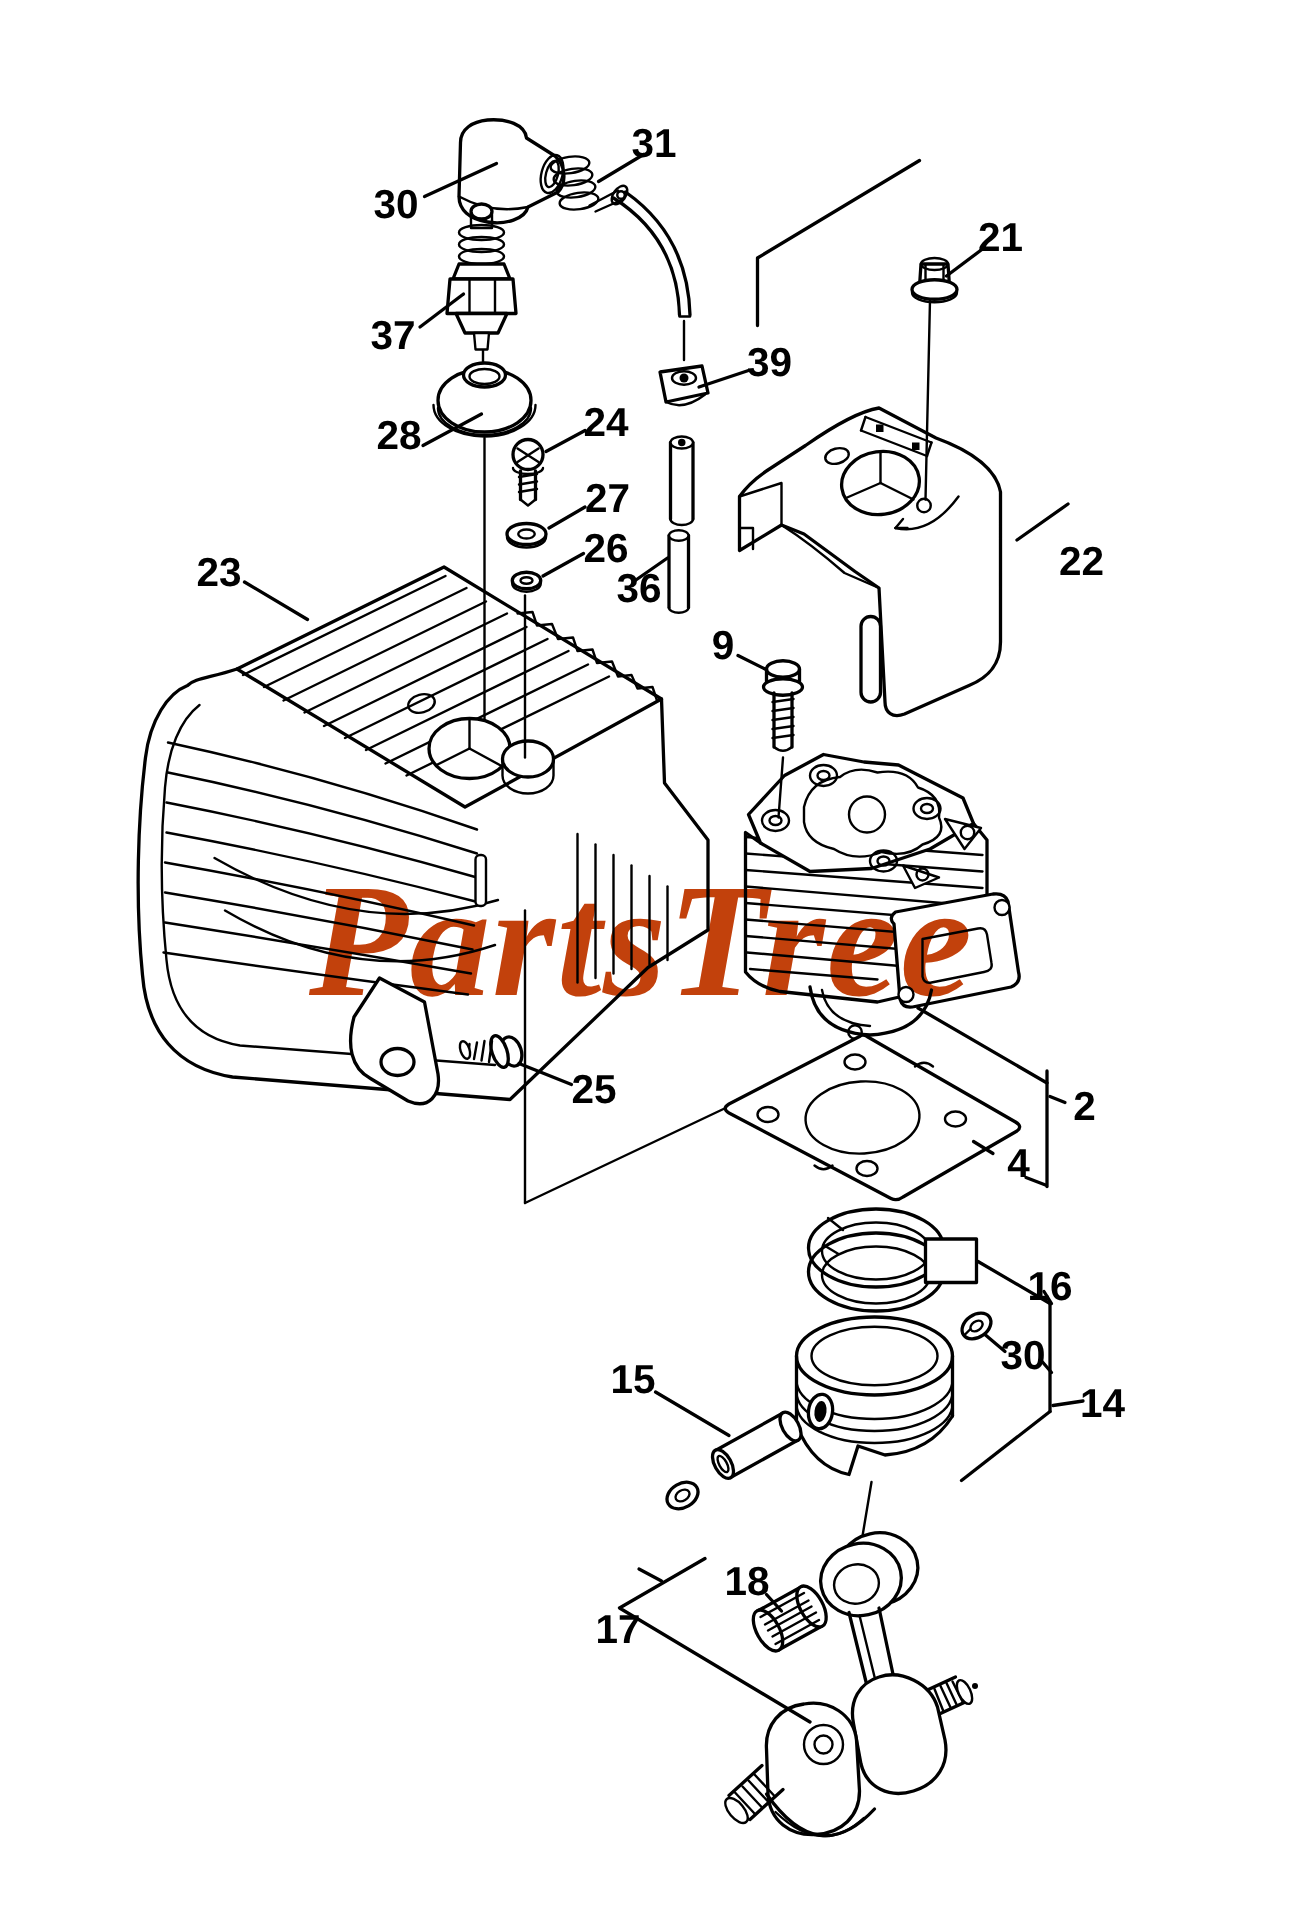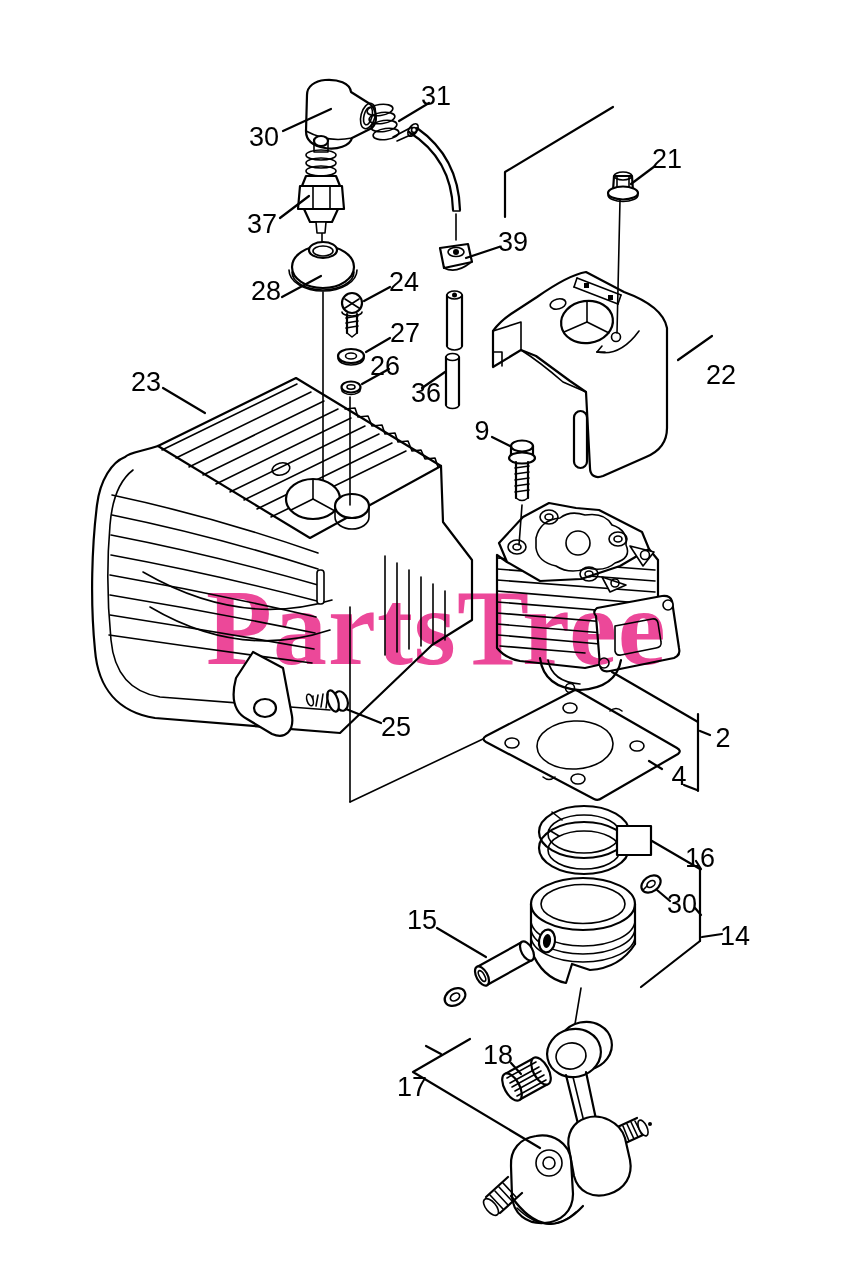--- a/index.html
+++ b/index.html
@@ -4,25 +4,25 @@
 <style>
   html,body{margin:0;padding:0;background:#fff;}
   .canvas{position:relative;width:860px;height:1280px;background:#fff;overflow:hidden;
           font-family:"Liberation Sans",sans-serif;}
   svg{position:absolute;left:0;top:0;}
   svg *{vector-effect:non-scaling-stroke;}
   .ln{stroke:#000;stroke-width:2.2;fill:none;stroke-linecap:round;stroke-linejoin:round;}
   .ln2{stroke:#000;stroke-width:1.6;fill:none;stroke-linecap:round;stroke-linejoin:round;}
   .wh{fill:#fff;}
   .bk{fill:#000;}
-  .callout{position:absolute;transform:translate(-50%,-50%);color:#000;font-weight:normal;
+  .callout{position:absolute;transform:translate(-50%,-50%);color:#000;font-weight:bold;
            font-size:27px;letter-spacing:0;z-index:6;white-space:nowrap;}
-  .watermark{position:absolute;left:206px;top:574px;z-index:5;color:#ec4899;
+  .watermark{position:absolute;left:206px;top:574px;z-index:5;color:#c2410c;
              font-family:"Liberation Serif",serif;font-weight:bold;font-size:108px;
-             letter-spacing:1px;line-height:1;mix-blend-mode:multiply;pointer-events:none;}
+             letter-spacing:1px;line-height:1;mix-blend-mode:multiply;pointer-events:none;font-style:italic;}
 </style>
 </head>
 <body>
 
 <div class="canvas">
 
 <svg width="860" height="1280" viewBox="0 0 860 1280">
 
   <g>
     <path class="ln wh" d="M125,457 C112,462 100,480 97,505 C92,545 90,600 95,650 C98,688 118,712 155,718 L340,733 L432,645 L472,620 L472,560 L443,522 L441,466 L296,378 L158,446 C140,452 130,452 125,457 Z"></path>
@@ -430,21 +430,21 @@
 <div class="watermark">PartsTree</div>
 
 <div class="callout" style="left:264px;top:137px;">30</div>
 <div class="callout" style="left:436px;top:96px;">31</div>
 <div class="callout" style="left:262px;top:224px;">37</div>
 <div class="callout" style="left:667px;top:159px;">21</div>
 <div class="callout" style="left:513px;top:242px;">39</div>
 <div class="callout" style="left:266px;top:291px;">28</div>
 <div class="callout" style="left:404px;top:282px;">24</div>
 <div class="callout" style="left:405px;top:333px;">27</div>
-<div class="callout" style="left:385px;top:366px;text-align:center;">26</div>
+<div class="callout" style="left:404px;top:366px;text-align:center;">26</div>
 <div class="callout" style="left:721px;top:331px;margin-top:44px;">22</div>
 <div class="callout" style="left:406px;top:393px;margin-left:20px;">36</div>
 <div class="callout" style="left:146px;top:382px;">23</div>
 <div class="callout" style="left:482px;top:431px;">9</div>
 <div class="callout" style="left:396px;top:727px;">25</div>
 <div class="callout" style="left:723px;top:738px;">2</div>
 <div class="callout" style="left:679px;top:776px;">4</div>
 <div class="callout" style="left:683px;top:858px;margin-left:17px;">16</div>
 <div class="callout" style="left:682px;top:904px;">30</div>
 <div class="callout" style="left:735px;top:936px;">14</div>

